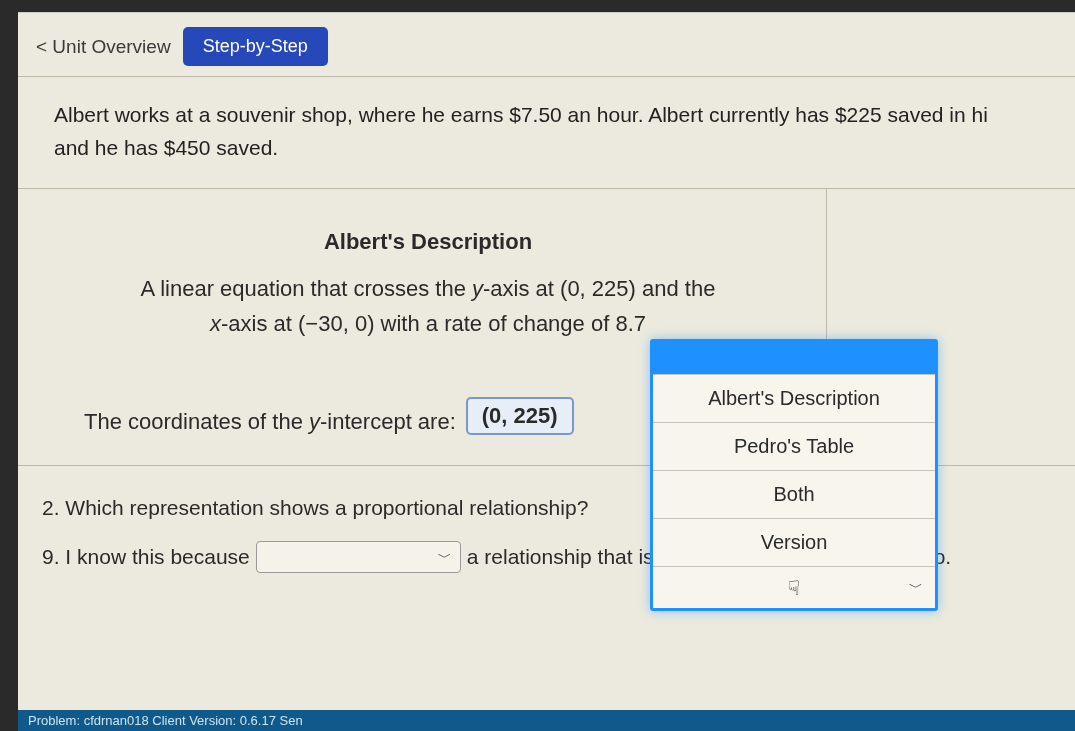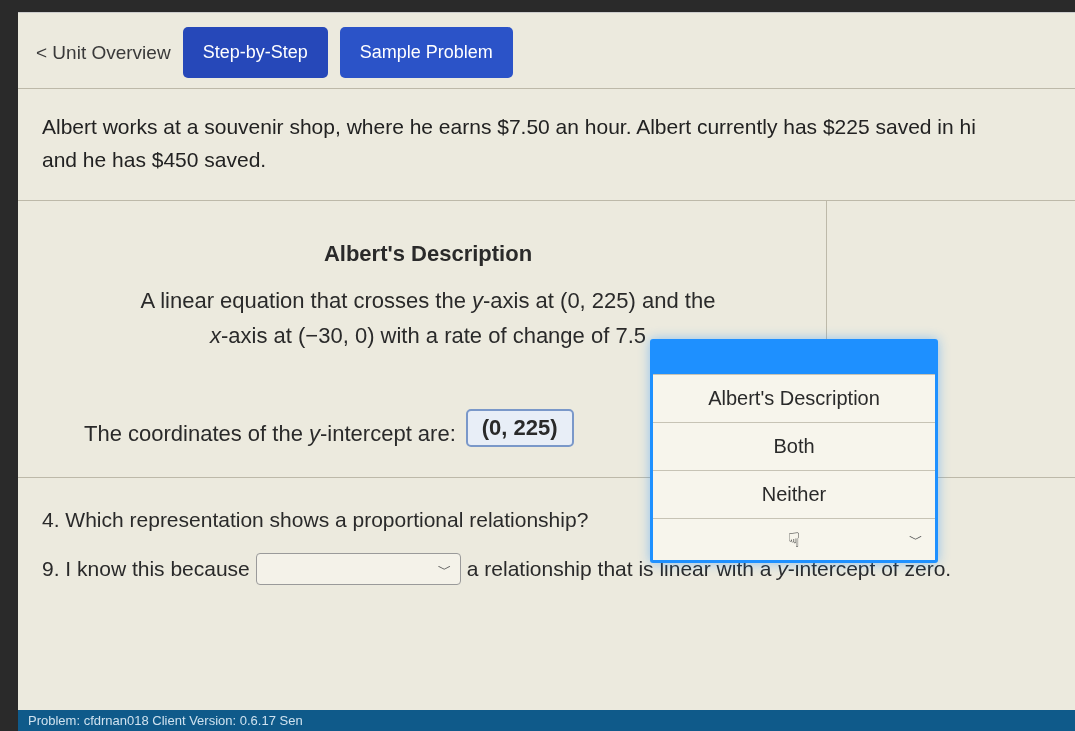--- a/index.html
+++ b/index.html
@@ -31,30 +31,30 @@
     border-bottom: 1px solid #bdb9a9;
   }
   .unit-link {
     color: #3a3a3a;
     font-size: 19px;
     cursor: pointer;
   }
   .btn {
     border: none;
     border-radius: 5px;
-    padding: 15px 20px;
+    padding: 9px 20px;
     font-size: 18px;
     cursor: pointer;
     color: #fff;
   }
   .btn-blue { background: #2b53c8; }
   .btn-blue.solid { background: #2648b9; }
   .btn-red { background: #d9483b; }
   .problem-text {
-    padding: 22px 24px 24px 24px;
+    padding: 22px 24px 24px 36px;
     font-size: 21px;
     line-height: 1.55;
     color: #222;
     border-bottom: 1px solid #bdb9a9;
   }
   .worksheet {
     position: relative;
   }
   .section-desc {
     border-bottom: 1px solid #bdb9a9;
@@ -185,68 +185,68 @@
 </style>
 </head>
 <body>
 
 <div class="frame">
   <div class="page">
 
     <div class="toolbar">
       <span class="unit-link">&lt; Unit Overview</span>
       <button class="btn btn-blue solid">Step-by-Step</button>
-      <button class="btn btn-blue">Sample Problem</button>
     </div>
 
     <div class="problem-text">
       <span>Albert works at a souvenir shop, where he earns $7.50 an hour. Albert currently has $225 saved in hi</span><br>
       <span>and he has $450 saved.</span>
     </div>
 
     <div class="worksheet">
 
       <div class="section-desc">
         <div class="vline"></div>
         <div class="desc-title">Albert's Description</div>
         <div class="desc-body">
           <span>A linear equation that crosses the </span><span class="ital">y</span><span>-axis at </span><span>(0, 225)</span><span> and the</span><br>
-          <span class="ital">x</span><span>-axis at </span><span>(−30, 0)</span><span> with a rate of change of </span><span>7.5</span>
+          <span class="ital">x</span><span>-axis at </span><span>(−30, 0)</span><span> with a rate of change of </span><span>8.7</span>
         </div>
 
         <div class="coord-row">
           <span>
             <span>The coordinates of the </span><span class="ital">y</span><span>-intercept are:</span>
           </span>
           <span class="coord-box">(0, 225)</span>
         </div>
       </div>
 
       <div class="questions">
         <div class="q-row">
-          <span>4. Which representation shows a proportional relationship?</span>
+          <span>2. Which representation shows a proportional relationship?</span>
         </div>
         <div class="q-row">
           <span>9. I know this because</span>
           <span class="select-small">
             <span>﹀</span>
           </span>
           <span>
             <span>a relationship that is linear with a </span><span class="ital">y</span><span>-intercept of zero.</span>
           </span>
         </div>
       </div>
 
     </div>
 
     <div class="dropdown">
       <div class="dd-header"></div>
       <div class="dd-item">Albert's Description</div>
+      <div class="dd-item">Pedro's Table</div>
       <div class="dd-item">Both</div>
-      <div class="dd-item">Neither</div>
+      <div class="dd-item">Version</div>
       <div class="dd-select">
         <span class="cursor-hand">☟</span>
         <span class="chev">﹀</span>
       </div>
     </div>
 
     <div class="footer">
       <span>Problem: cfdrnan018   Client Version: 0.6.17   Sen</span>
     </div>
 

